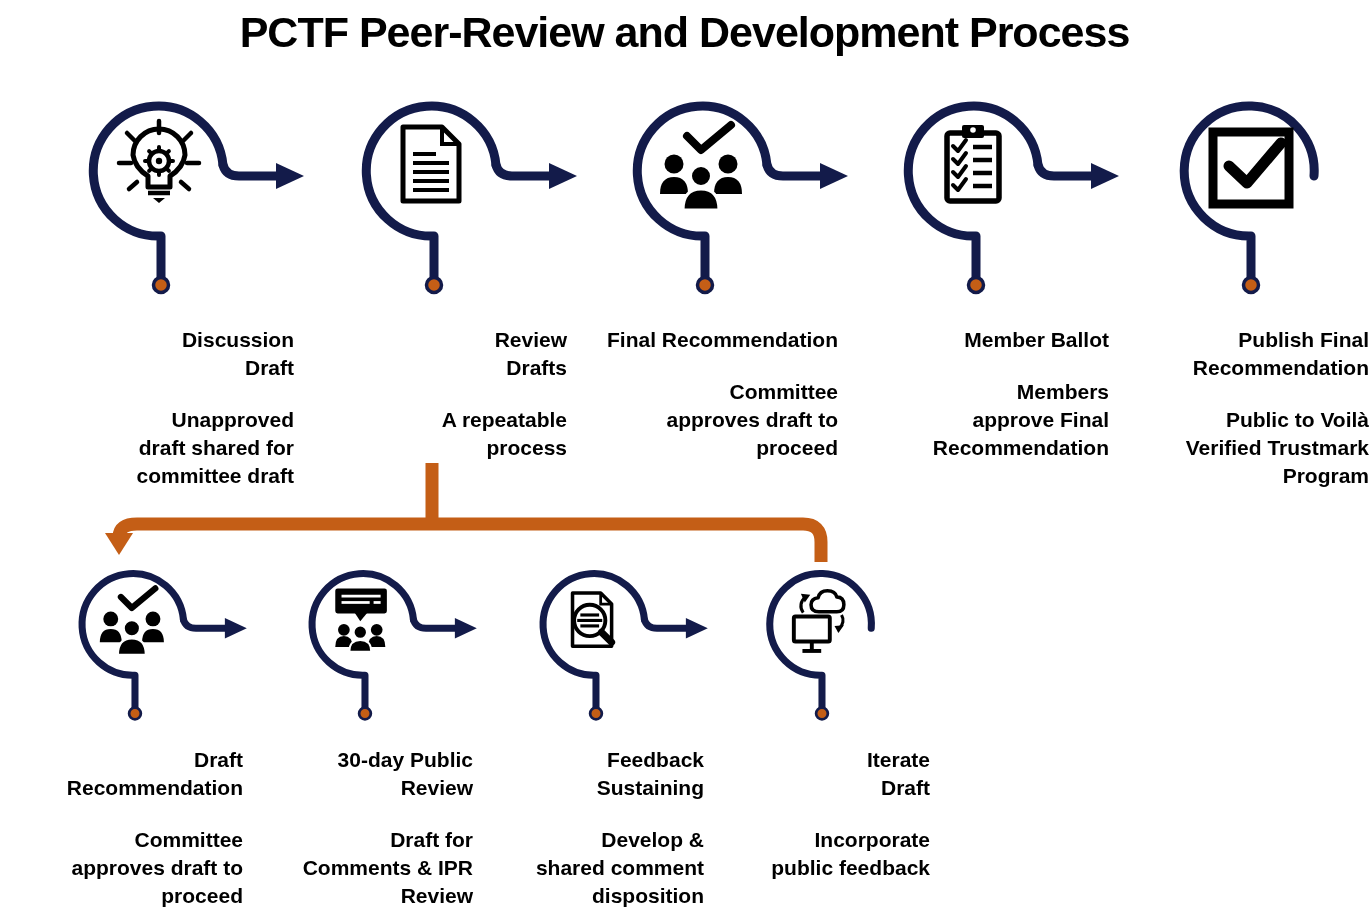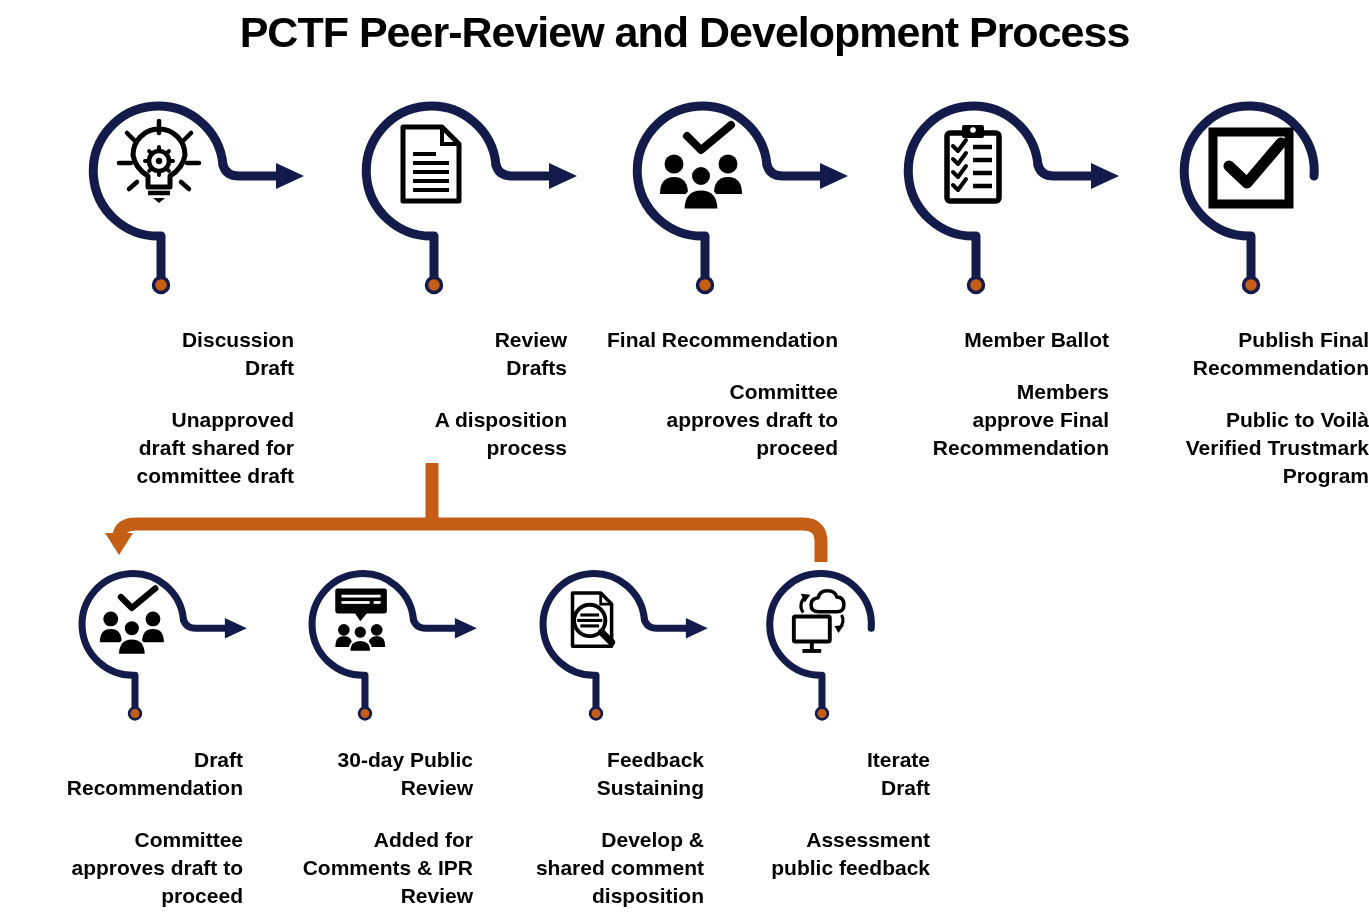--- a/index.html
+++ b/index.html
@@ -148,21 +148,21 @@
       <div>committee draft</div>
     </div>
   </div>
 
   <div class="step-text" style="left:295px;top:326px;width:272px;">
     <div class="step-heading">
       <div>Review</div>
       <div>Drafts</div>
     </div>
     <div class="step-desc">
-      <div>A disposition</div>
+      <div>A repeatable</div>
       <div>process</div>
       <div></div>
     </div>
   </div>
 
   <div class="step-text" style="left:566px;top:326px;width:272px;">
     <div class="step-heading">
       <div>Final Recommendation</div>
     </div>
     <div class="step-desc">
@@ -287,21 +287,21 @@
       <div>proceed</div>
     </div>
   </div>
 
   <div class="step-text" style="left:253px;top:746px;width:220px;">
     <div class="step-heading">
       <div>30-day Public</div>
       <div>Review</div>
     </div>
     <div class="step-desc">
-      <div>Added for</div>
+      <div>Draft for</div>
       <div>Comments &amp; IPR</div>
       <div>Review</div>
     </div>
   </div>
 
   <div class="step-text" style="left:484px;top:746px;width:220px;">
     <div class="step-heading">
       <div>Feedback</div>
       <div>Sustaining</div>
     </div>
@@ -311,19 +311,19 @@
       <div>disposition</div>
     </div>
   </div>
 
   <div class="step-text" style="left:710px;top:746px;width:220px;">
     <div class="step-heading">
       <div>Iterate</div>
       <div>Draft</div>
     </div>
     <div class="step-desc">
-      <div>Assessment</div>
+      <div>Incorporate</div>
       <div>public feedback</div>
       <div></div>
     </div>
   </div>
 
 </div>
 
 </body></html>

